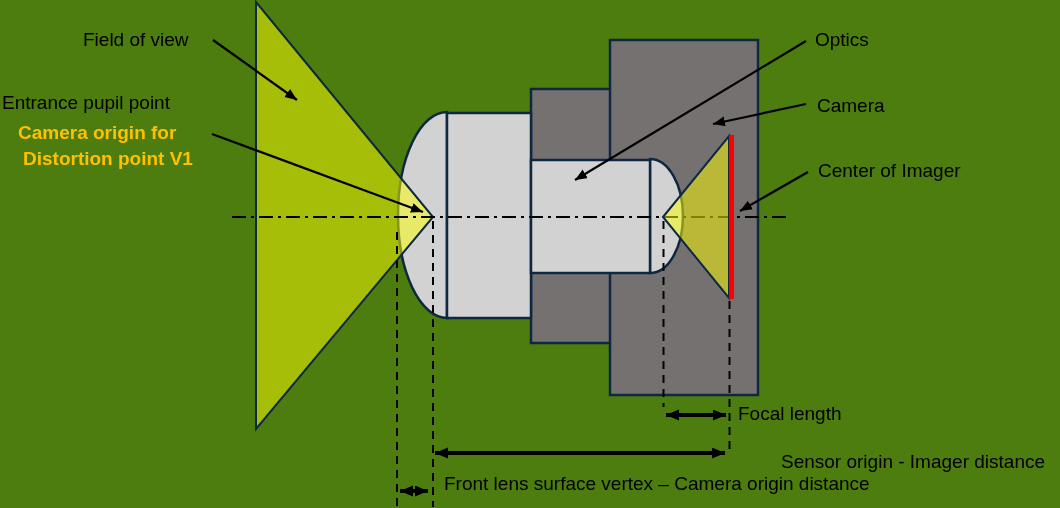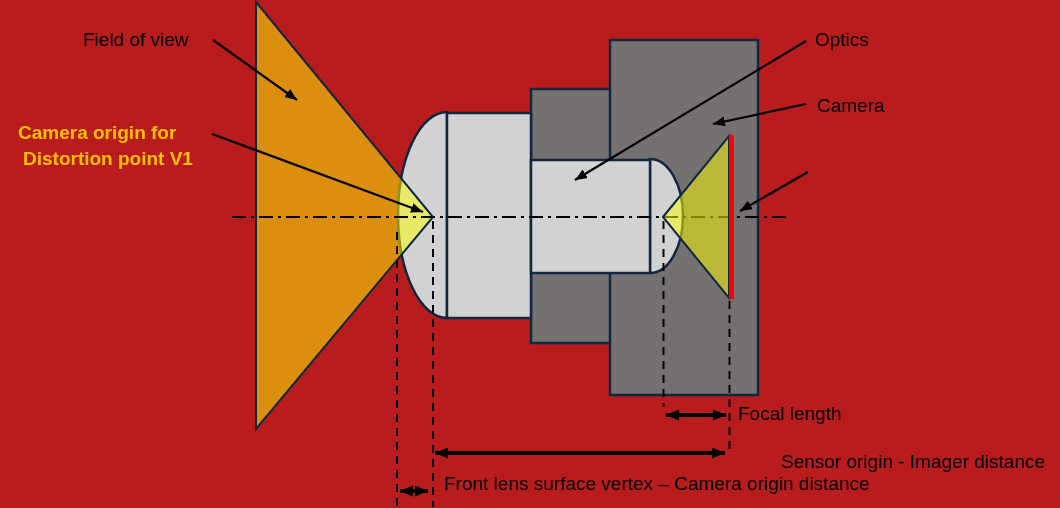--- a/index.html
+++ b/index.html
@@ -8,21 +8,21 @@
     --housing-gray:#767171;
     --outline-dark:#0E2841;
     --imager-red:#FF0000;
     --accent-orange:#FFC000;
     --text-black:#000000;
   }
   html,body{margin:0;padding:0;background:#fff;}
   .stage{
     position:relative;
     width:1060px;height:508px;
-    background:#b91c1c;
+    background:#4d7c0f;
     font-family:"Liberation Sans", sans-serif;
     overflow:hidden;
   }
   .stage svg{position:absolute;left:0;top:0;}
   .lbl{
     position:absolute;
     font-size:19px;
     line-height:1.1;
     color:var(--text-black);
     white-space:nowrap;
@@ -83,21 +83,23 @@
     <line class="dim" x1="400" y1="491" x2="428" y2="491" marker-start="url(#ah-dim)" marker-end="url(#ah-dim)"></line>
 
     <line class="ptr" x1="213" y1="40" x2="297" y2="100" marker-end="url(#ah-ptr)"></line>
     <line class="ptr" x1="212" y1="134" x2="423" y2="212" marker-end="url(#ah-ptr)"></line>
     <line class="ptr" x1="806" y1="41" x2="575" y2="180" marker-end="url(#ah-ptr)"></line>
     <line class="ptr" x1="806" y1="104" x2="713" y2="124" marker-end="url(#ah-ptr)"></line>
     <line class="ptr" x1="808" y1="172" x2="740" y2="211" marker-end="url(#ah-ptr)"></line>
   </svg>
 
   <div class="lbl" style="left:83px;top:30px;">Field of view</div>
+  <div class="lbl" style="left:2px;top:93px;">Entrance pupil point</div>
   <div class="lbl orange" style="left:18px;top:123px;">Camera origin for</div>
   <div class="lbl orange" style="left:23px;top:149px;">Distortion point V1</div>
   <div class="lbl" style="left:815px;top:30px;">Optics</div>
   <div class="lbl" style="left:817px;top:96px;">Camera</div>
+  <div class="lbl" style="left:818px;top:161px;">Center of Imager</div>
   <div class="lbl" style="left:738px;top:404px;">Focal length</div>
   <div class="lbl" style="left:737px;top:452px;margin-left:44px;">Sensor origin - Imager distance</div>
   <div class="lbl" style="left:444px;top:474px;">Front lens surface vertex – Camera origin distance</div>
 
 </div>
 
 </body></html>

